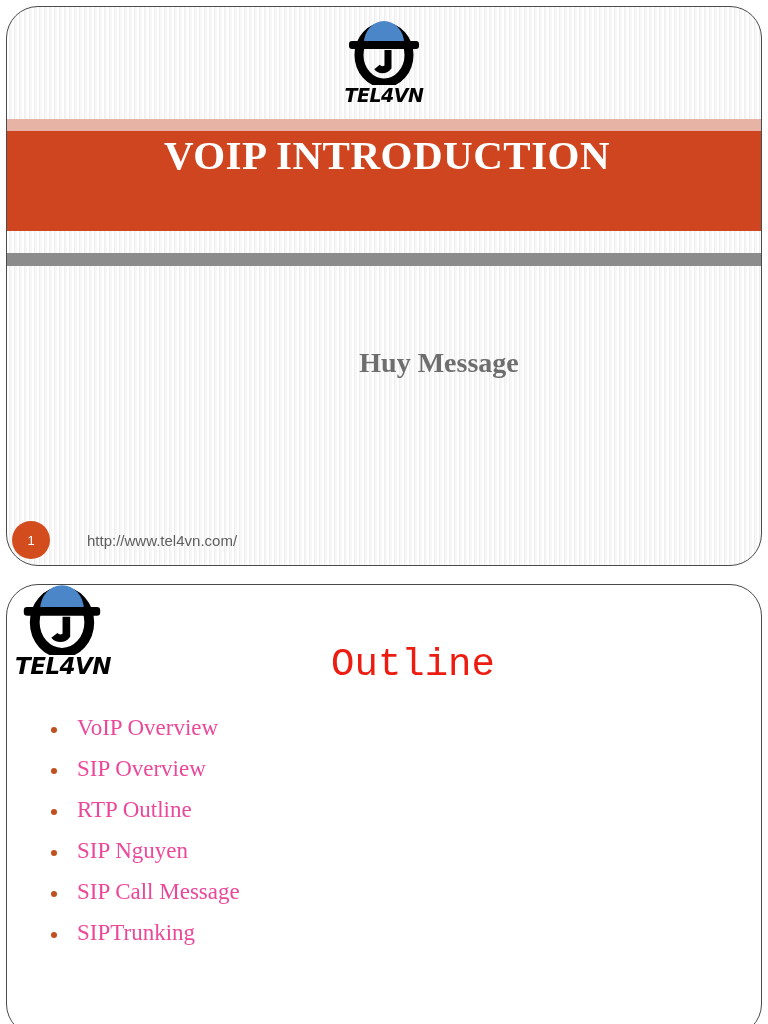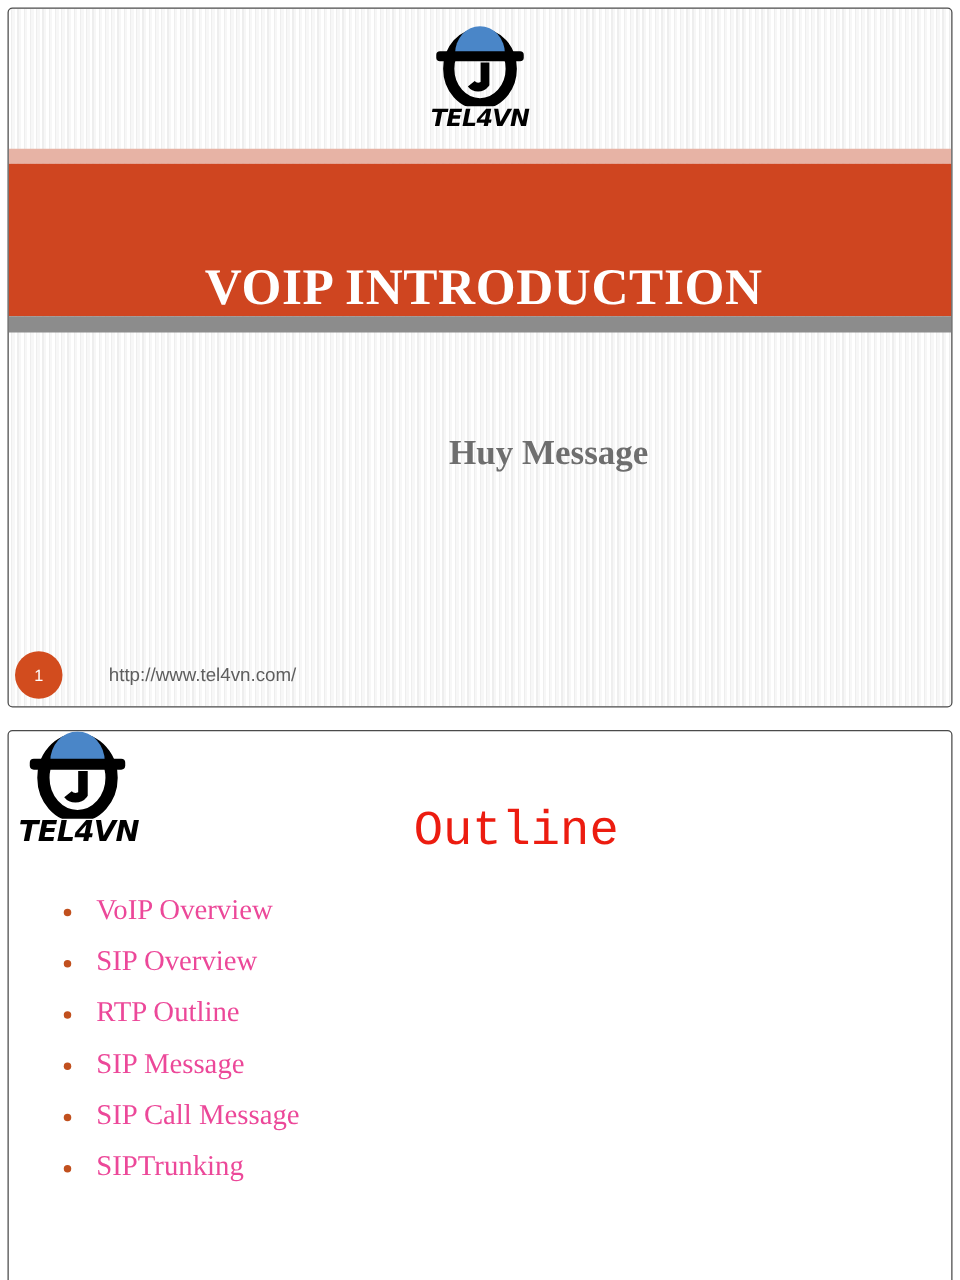--- a/index.html
+++ b/index.html
@@ -13,21 +13,21 @@
     position: relative;
     overflow: hidden;
     font-family: "Liberation Sans", sans-serif;
   }
 
   
   .slide {
     position: absolute;
     box-sizing: border-box;
     border: 1px solid #4a4a4a;
-    border-radius: 4px;
+    border-radius: 32px;
     overflow: hidden;
   }
 
   
   #slide-1 {
     left: 6px;
     top: 6px;
     width: 756px;
     height: 560px;
     background-color: #ffffff;
@@ -71,24 +71,24 @@
     right: 0;
     top: 112px;
     height: 12px;
     background: #e7b3a5;
   }
   .band-orange {
     position: absolute;
     left: 0;
     right: 0;
     top: 124px;
-    height: 122px;
+    height: 100px;
     background: #cf4520;
     display: flex;
-    align-items: flex-end;
+    align-items: flex-start;
     justify-content: center;
   }
   .band-grey {
     position: absolute;
     left: 0;
     right: 0;
     top: 246px;
     height: 13px;
     background: #8c8c8c;
   }
@@ -259,21 +259,21 @@
     <li>
       <span class="bullet-dot"></span>
       <span>SIP Overview</span>
     </li>
     <li>
       <span class="bullet-dot"></span>
       <span>RTP Outline</span>
     </li>
     <li>
       <span class="bullet-dot"></span>
-      <span>SIP Message</span>
+      <span>SIP Nguyen</span>
     </li>
     <li>
       <span class="bullet-dot"></span>
       <span>SIP Call Message</span>
     </li>
     <li>
       <span class="bullet-dot"></span>
       <span>SIPTrunking</span>
     </li>
   </ul>

